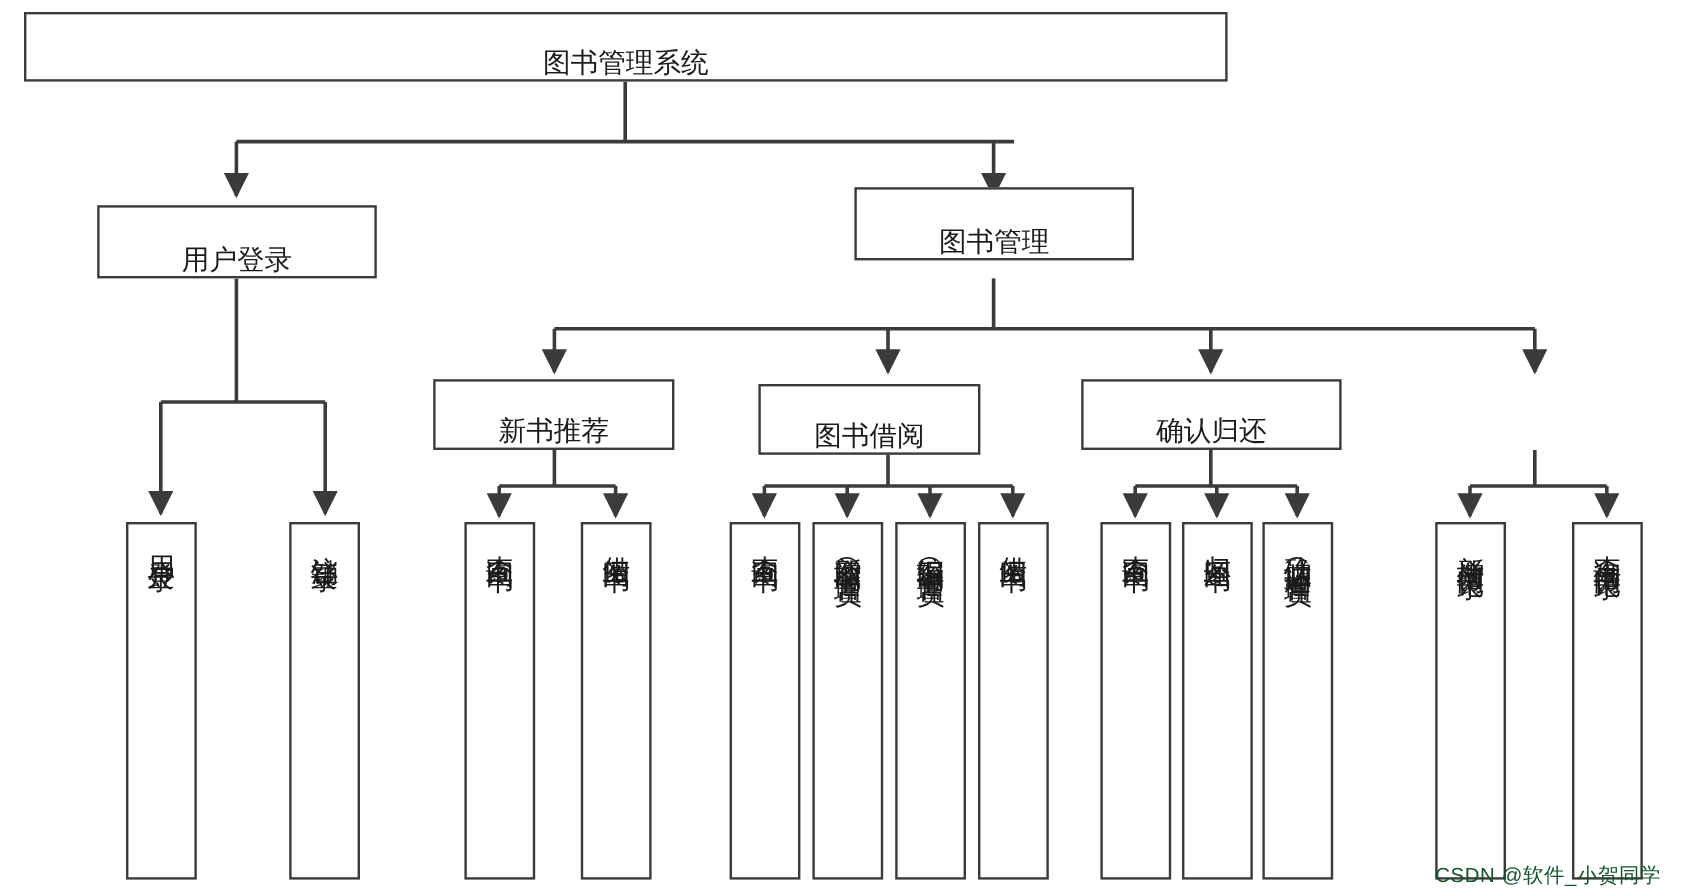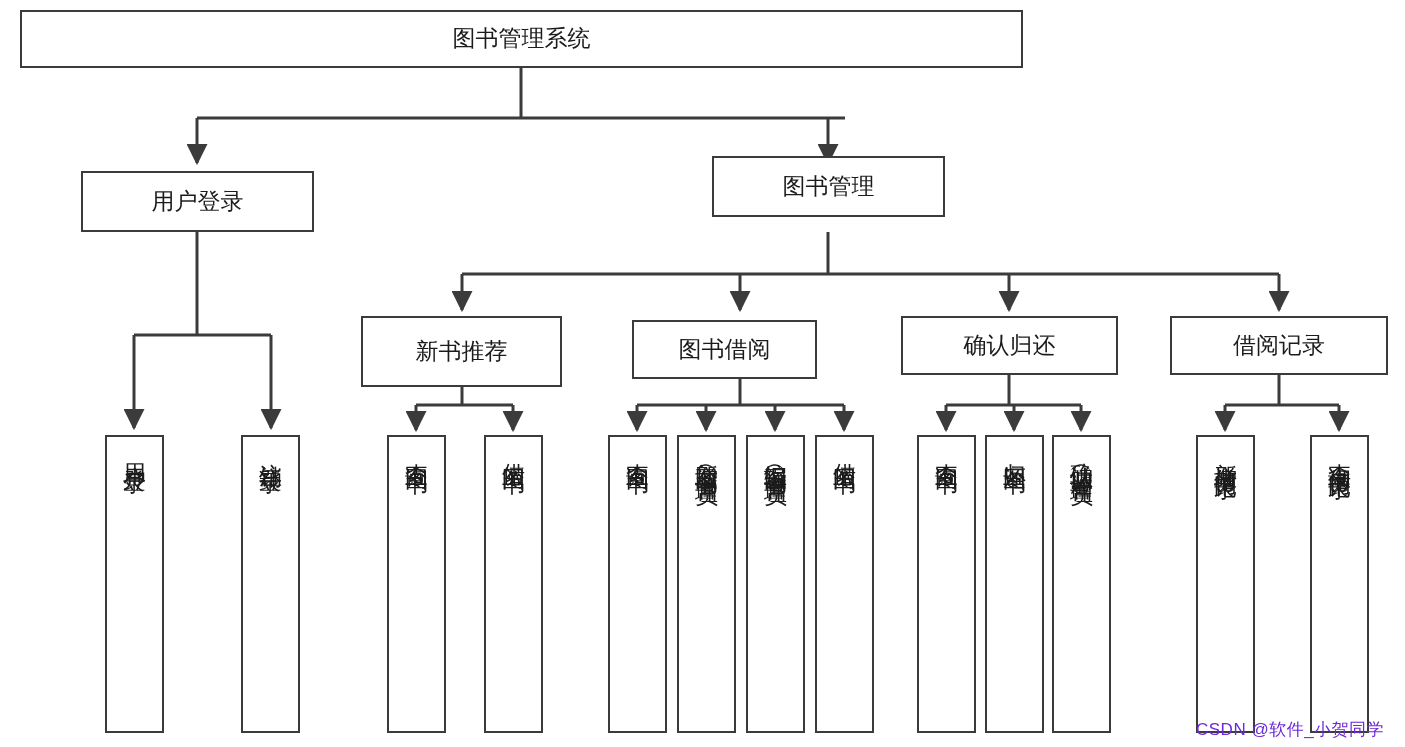--- a/index.html
+++ b/index.html
@@ -24,21 +24,21 @@
     width: 1405px;
     height: 747px;
     pointer-events: none;
   }
   .node {
     position: absolute;
     box-sizing: border-box;
     background: #ffffff;
     border: 2px solid #3b3b3b;
     display: flex;
-    align-items: center;
+    align-items: flex-end;
     justify-content: center;
     overflow: hidden;
   }
   .node .label {
     color: #1b1b1b;
     text-align: center;
     line-height: 1.18;
     white-space: nowrap;
   }
   .node.h .label {
@@ -53,21 +53,21 @@
   }
   .node.v .label {
     writing-mode: vertical-rl;
     text-orientation: upright;
     font-size: 23px;
     letter-spacing: 3px;
     line-height: 1;
   }
   .watermark {
     position: absolute;
-    color: #6d28d9;
+    color: #14532d;
     font-size: 17px;
     white-space: nowrap;
     letter-spacing: 0.5px;
   }
 </style>
 </head>
 <body>
 
 <div id="canvas">
 
@@ -125,31 +125,28 @@
     <span class="label">图书管理系统</span>
   </div>
 
   <div class="node h" style="left:81px; top:171px; width:233px; height:61px;">
     <span class="label">用户登录</span>
   </div>
   <div class="node h" style="left:712px; top:156px; width:233px; height:61px;">
     <span class="label">图书管理</span>
   </div>
 
-  <div class="node h" style="left:361px; top:316px; width:201px; height:71px;">
+  <div class="node h" style="left:361px; top:316px; width:201px; height:59px;">
     <span class="label">新书推荐</span>
   </div>
   <div class="node h" style="left:632px; top:320px; width:185px; height:59px;">
     <span class="label">图书借阅</span>
   </div>
   <div class="node h" style="left:901px; top:316px; width:217px; height:59px;">
     <span class="label">确认归还</span>
-  </div>
-  <div class="node h" style="left:1170px; top:316px; width:218px; height:59px;">
-    <span class="label">借阅记录</span>
   </div>
 
   <div class="node v" style="left:105px; top:435px; width:59px; height:298px;">
     <span class="label">用户登录</span>
   </div>
   <div class="node v" style="left:241px; top:435px; width:59px; height:298px;">
     <span class="label">注销登录</span>
   </div>
 
   <div class="node v" style="left:387px; top:435px; width:59px; height:298px;">

